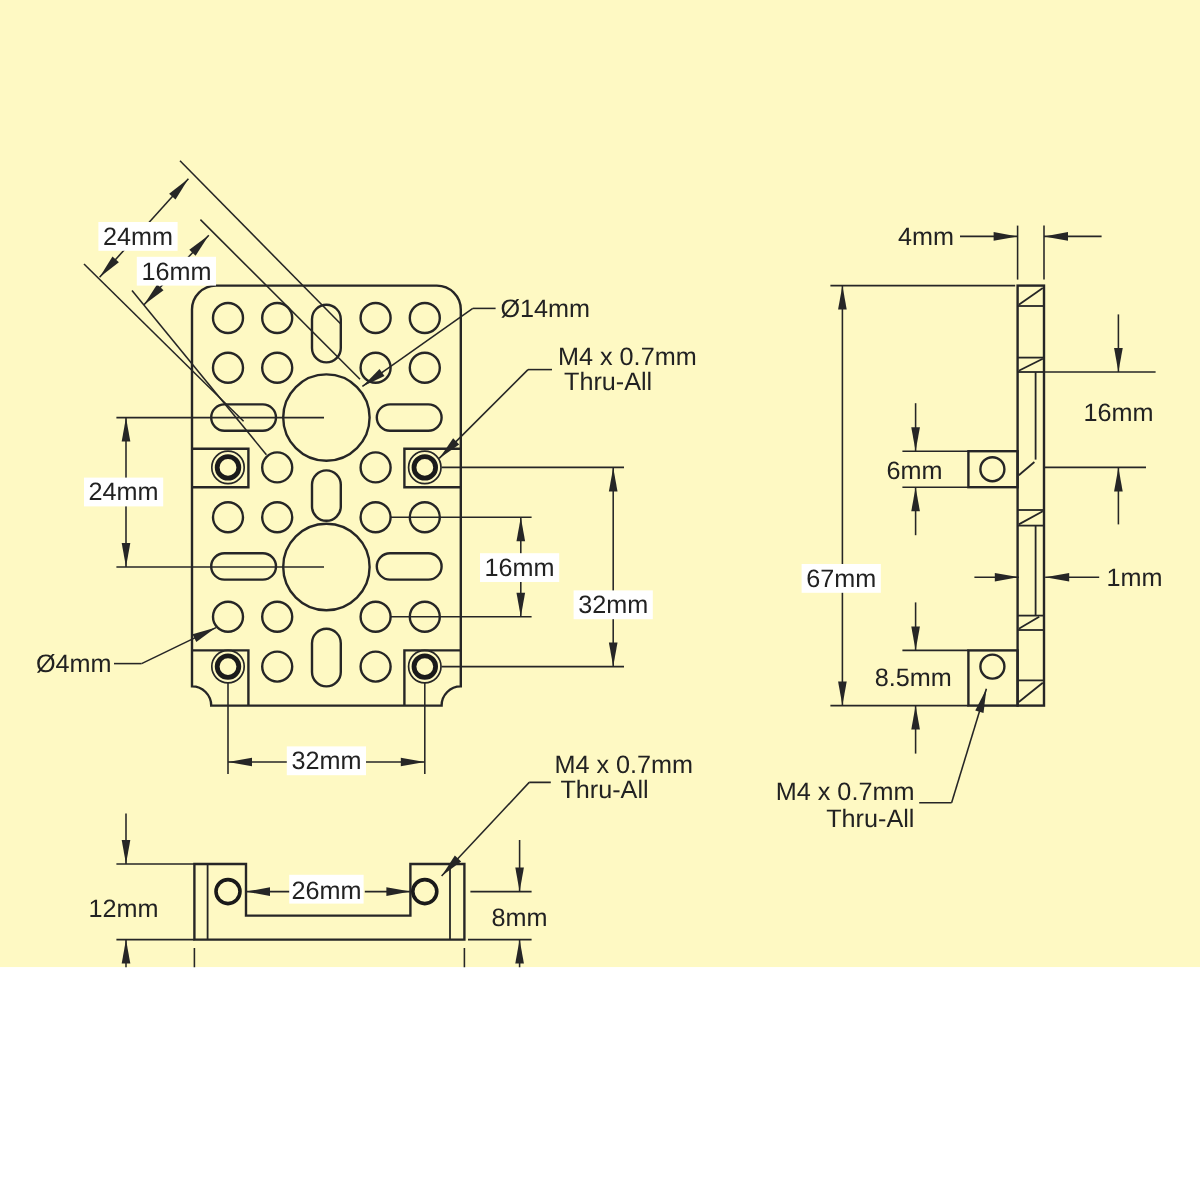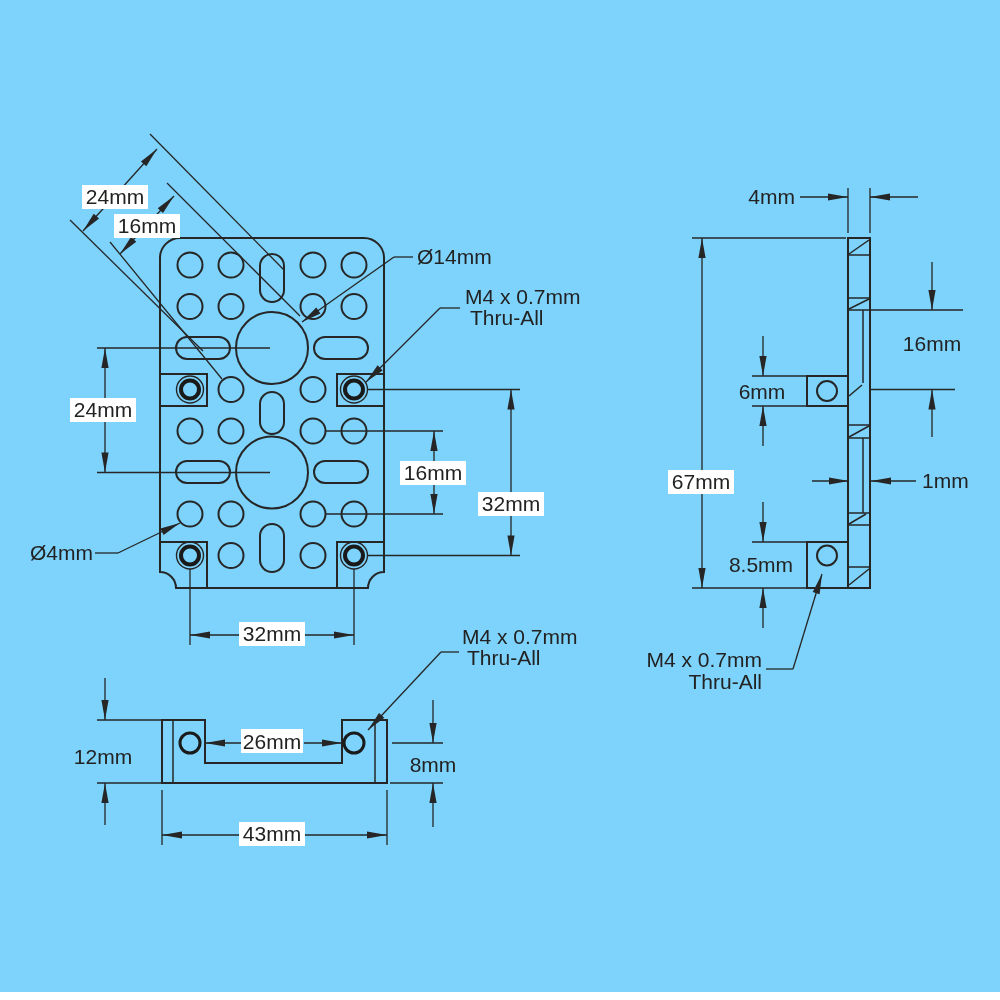--- a/index.html
+++ b/index.html
@@ -1,16 +1,16 @@
 <!DOCTYPE html>
 <html><head>
 <meta charset="utf-8">
 <style>
   html,body{margin:0;padding:0;background:#ffffff;}
-  .stage{width:1000px;height:992px;position:relative;background:#7dd3fc;font-family:"Liberation Sans",sans-serif;}
+  .stage{width:1000px;height:806px;position:relative;background:#fef9c3;font-family:"Liberation Sans",sans-serif;}
   svg{display:block;}
   svg text{font-family:"Liberation Sans","DejaVu Sans",sans-serif;font-size:21px;fill:#222;}
   .part{stroke:#262626;stroke-width:2;fill:none;}
   .thin{stroke:#262626;stroke-width:1.5;fill:none;}
   .dim{stroke:#262626;stroke-width:1.3;fill:none;}
   .bold{stroke:#1a1a1a;stroke-width:4;fill:none;}
   .ring{stroke:#262626;stroke-width:1.4;fill:none;}
   .hole3{stroke:#1a1a1a;stroke-width:3;fill:none;}
   .ae{marker-end:url(#arw);}
   .ab{marker-start:url(#arw);marker-end:url(#arw);}

